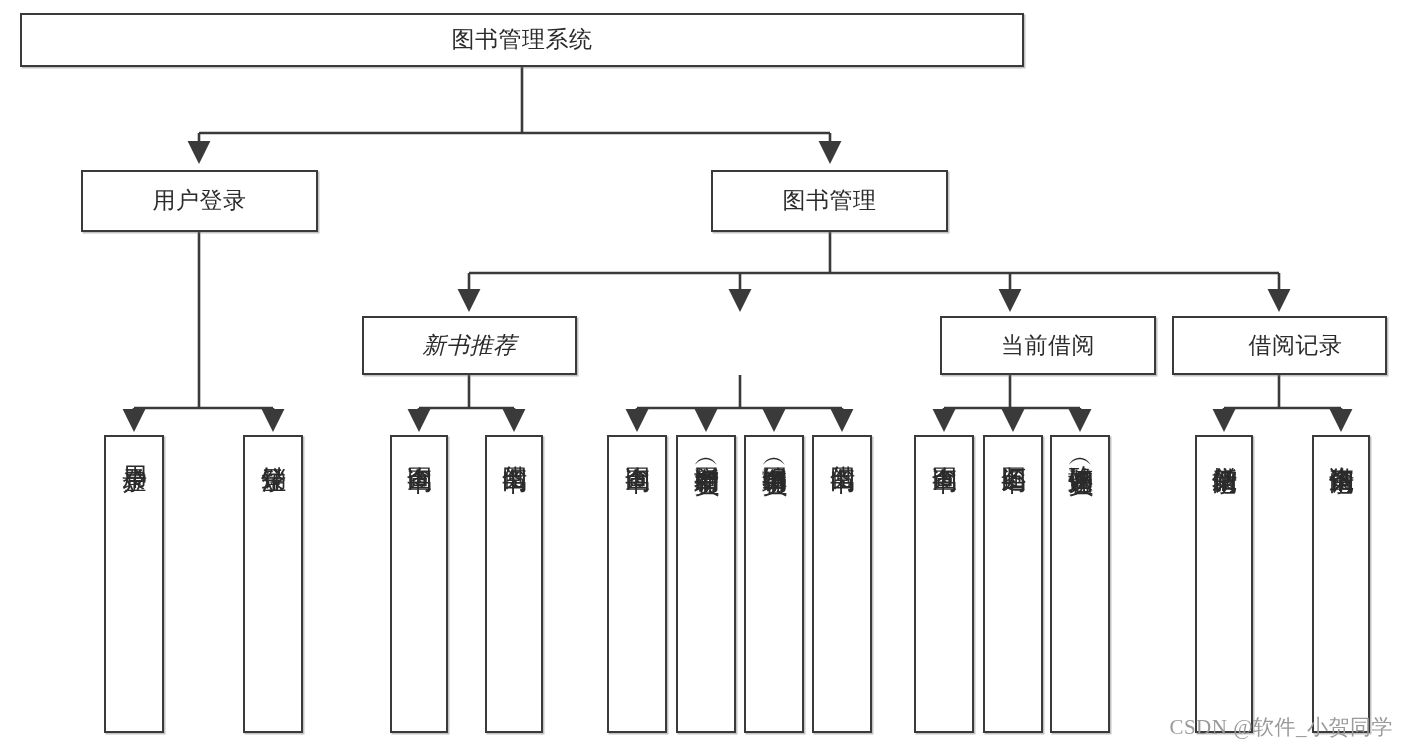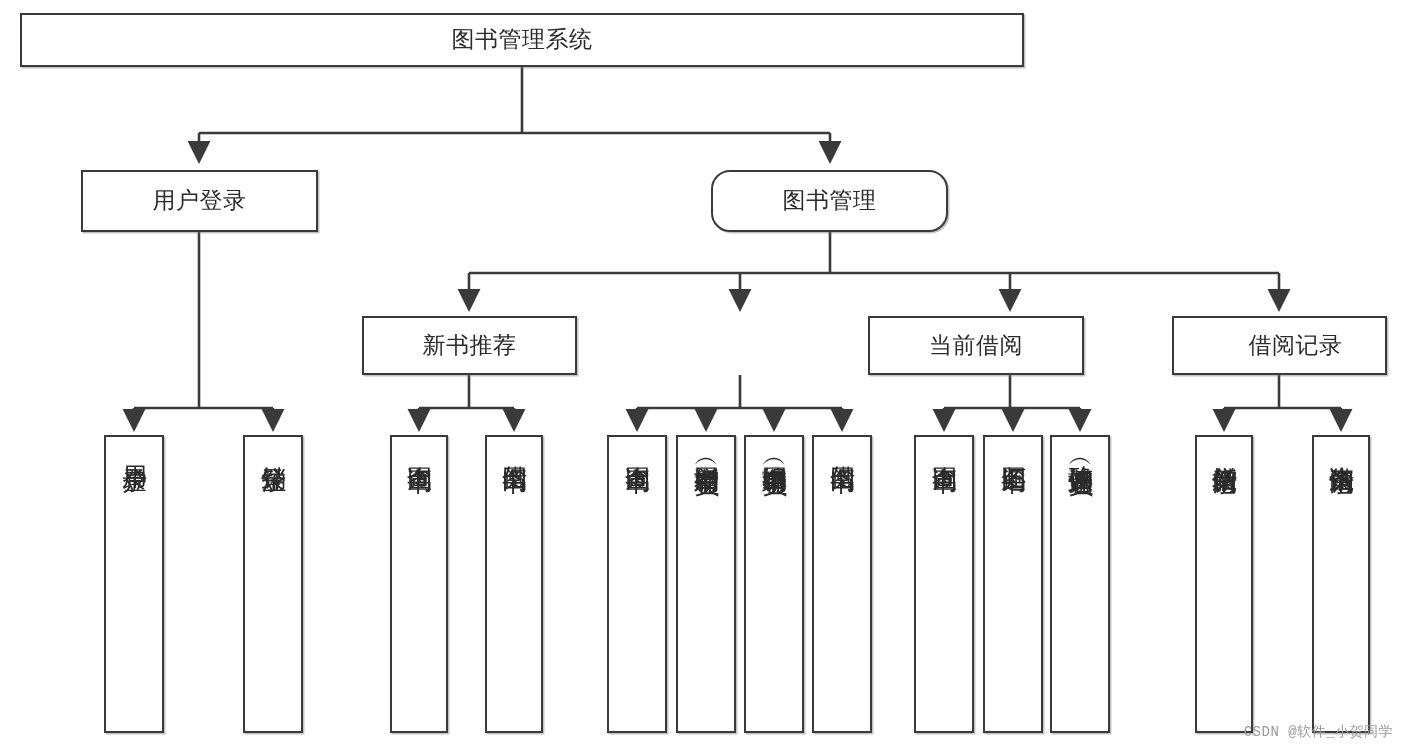--- a/index.html
+++ b/index.html
@@ -54,25 +54,25 @@
     text-orientation: upright;
     font-size: 25px;
     line-height: 1.06;
     letter-spacing: 1px;
     white-space: pre;
   }
   #watermark {
     position: absolute;
     right: 12px;
     bottom: 6px;
-    font-size: 14px;
+    font-size: 21px;
     color: #9a9a9a;
     letter-spacing: 0.5px;
     white-space: pre;
-    font-family: Liberation Mono, monospace;
+    font-family: Liberation Serif, serif;
   }
 </style>
 </head>
 <body>
 
 <div id="canvas">
 
   <svg id="edges" viewBox="0 0 1405 747">
     <defs>
       <marker id="arrow" viewBox="0 0 12 12" refX="10" refY="6" markerWidth="9" markerHeight="9" orient="auto-start-reverse">
@@ -123,28 +123,28 @@
     </g>
   </svg>
 
   <div class="node horiz" id="node-root" style="left: 20px; top: 13px; width: 1004px; height: 54px;">
     <span class="label">图书管理系统</span>
   </div>
 
   <div class="node horiz" id="node-l2-0" style="left: 81px; top: 170px; width: 237px; height: 62px;">
     <span class="label">用户登录</span>
   </div>
-  <div class="node horiz" id="node-l2-1" style="left: 711px; top: 170px; width: 237px; height: 62px; border-radius: 19px;">
+  <div class="node horiz" id="node-l2-1" style="left: 711px; top: 170px; width: 237px; height: 62px;">
     <span class="label">图书管理</span>
   </div>
 
-  <div class="node horiz" id="node-l3-0" style="left: 362px; top: 316px; width: 215px; height: 59px;">
+  <div class="node horiz" id="node-l3-0" style="left: 362px; top: 316px; width: 215px; height: 59px; font-style: italic;">
     <span class="label">新书推荐</span>
   </div>
-  <div class="node horiz" id="node-l3-2" style="left: 868px; top: 316px; width: 216px; height: 59px; align-items: center;">
+  <div class="node horiz" id="node-l3-2" style="left: 940px; top: 316px; width: 216px; height: 59px; align-items: center;">
     <span class="label">当前借阅</span>
   </div>
   <div class="node horiz" id="node-l3-3" style="left: 1172px; top: 316px; width: 215px; height: 59px; padding-left: 32px;">
     <span class="label">借阅记录</span>
   </div>
 
   <div class="node vert" id="node-leaf-0" style="left: 104px; top: 435px; width: 60px; height: 298px;">
     <span class="label">用户登录</span>
   </div>
   <div class="node vert" id="node-leaf-1" style="left: 243px; top: 435px; width: 60px; height: 298px;">

